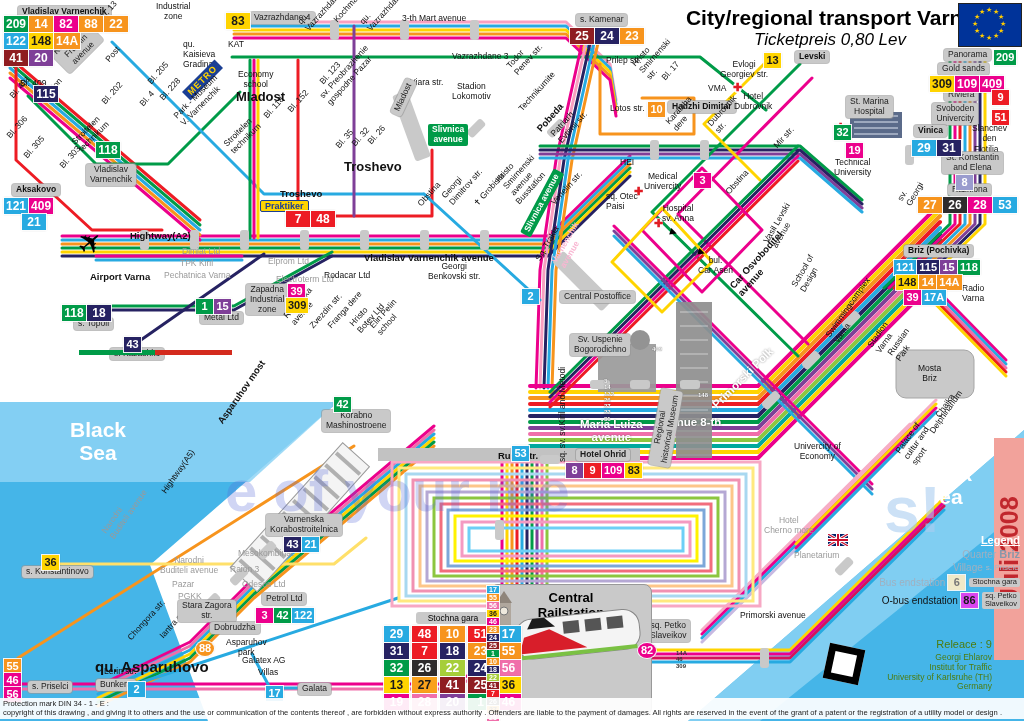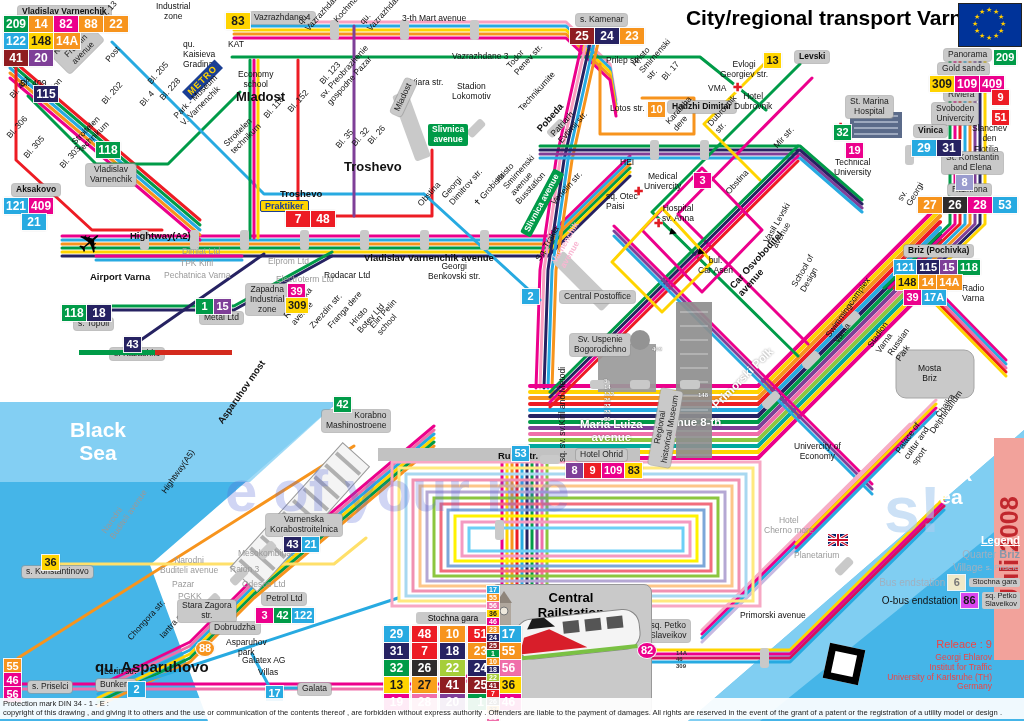--- a/index.html
+++ b/index.html
@@ -73,21 +73,21 @@
   .leg-lab.fade{color:#9fb0c0;}
   .leg-lab.dark{color:#111;}
   .leg-lab.white{color:#fff;line-height:1.05;}
   .leg-ex.quarter{color:#8a97a8;font-weight:bold;font-size:11px;}
   .leg-ex.village{color:#aab6c4;font-size:8px;}
   .leg-box{background:#c9c9c9;border-radius:2px;padding:0 3px;font-size:7.5px;color:#222;
        white-space:pre-line;text-align:center;line-height:1.1;}
   .leg-line{position:relative;display:inline-block;width:34px;height:4px;background:#ffd400;}
   .leg-stop{position:absolute;left:13px;top:-3px;width:7px;height:10px;background:#c9c9c9;
        border-radius:2px;}
-  #credits{position:absolute;left:812px;top:638px;width:180px;text-align:right;color:#ef4444;
+  #credits{position:absolute;left:812px;top:638px;width:180px;text-align:right;color:#4d7c0f;
        z-index:60;}
   #credits .rel{font-size:11px;margin-bottom:3px;}
   #credits .ln{font-size:8.5px;line-height:1.15;}
   #copyright{position:absolute;left:690px;top:685px;width:302px;text-align:right;color:#fff;
        font-weight:bold;font-size:11px;z-index:60;}
   #cube{position:absolute;left:826px;top:646px;width:22px;height:22px;border:7px solid #000;
        background:#fff;transform:rotate(12deg);z-index:60;}
   #footer{position:absolute;left:0;top:698px;width:1024px;background:rgba(255,255,255,.92);
        font-size:7.6px;color:#222;line-height:1.25;padding:1px 3px;z-index:70;}
   
@@ -314,20 +314,21 @@
       <rect x="271" y="540" width="9" height="20" rx="3" fill="#c9c9c9" transform="rotate(45 271 540)"></rect>
       <rect x="760" y="648" width="9" height="20" rx="3" fill="#c9c9c9" transform="rotate(0 760 648)"></rect>
       <rect x="848" y="556" width="9" height="20" rx="3" fill="#c9c9c9" transform="rotate(45 848 556)"></rect>
       <rect x="480" y="118" width="9" height="20" rx="3" fill="#c9c9c9" transform="rotate(45 480 118)"></rect>
       <rect x="552" y="262" width="16" height="70" rx="3" fill="#c9c9c9" transform="rotate(-45 552 262)"></rect>
       <rect x="392" y="96" width="16" height="70" rx="3" fill="#c9c9c9" transform="rotate(-20 392 96)"></rect>
     </svg>
 
   <div id="title">
     <div class="t1">City/regional transport Varna</div>
+    <div class="t2">Ticketpreis 0,80 Lev</div>
   </div>
   <div id="euflag">
       <span style="left: 27px; top: 2px;">★</span>
       <span style="left: 34px; top: 3.87564px;">★</span>
       <span style="left: 39.1244px; top: 9px;">★</span>
       <span style="left: 41px; top: 16px;">★</span>
       <span style="left: 39.1244px; top: 23px;">★</span>
       <span style="left: 34px; top: 28.1244px;">★</span>
       <span style="left: 27px; top: 30px;">★</span>
       <span style="left: 20px; top: 28.1244px;">★</span>
@@ -615,38 +616,38 @@
     <div class="lbl k-p ctr" style="left: 428px; top: 262px;">Georgi
 Benkovski str.</div>
     <div class="lbl k-p" style="left: 282px; top: 314px; transform: rotate(-48deg);">Republika
 avenue</div>
     <div class="lbl k-p" style="left: 308px; top: 324px; transform: rotate(-48deg);">Zvezdin str.</div>
     <div class="lbl k-p" style="left: 326px; top: 324px; transform: rotate(-48deg);">Franga dere</div>
     <div class="lbl k-p" style="left: 348px; top: 322px; transform: rotate(-48deg);">Hristo
 Botev Ltd</div>
     <div class="lbl k-p" style="left: 368px; top: 324px; transform: rotate(-48deg);">Elin Pelin
 school</div>
-    <div class="lbl k-bx ctr" style="left: 322px; top: 410px; text-align: right;">Korabno
+    <div class="lbl k-bx ctr" style="left: 322px; top: 410px;">Korabno
 Mashinostroene</div>
     <div class="lbl k-b" style="left: 498px; top: 451px;">Ruse str.</div>
     <div class="lbl k-p" style="left: 534px; top: 258px; transform: rotate(-60deg);">Sq. Trakia</div>
     <div class="lbl k-pink" style="left: 550px; top: 260px; transform: rotate(-60deg);">Varnenchik
 avenue</div>
     <div class="lbl k-green" style="left: 520px; top: 232px; transform: rotate(-62deg);">Slivnica avenue</div>
     <div class="lbl k-bx" style="left: 560px; top: 291px;">Central Postoffice</div>
     <div class="lbl k-bx ctr" style="left: 570px; top: 334px;">Sv. Uspenie
 Bogorodichno</div>
     <div class="lbl k-p" style="left: 558px; top: 462px; transform: rotate(-90deg);">sq. sv. sv.Kiril  and Metodi</div>
     <div class="lbl k-w ctr" style="left: 580px; top: 418px;">Maria Luiza
 avenue</div>
     <div class="lbl k-w" style="left: 656px; top: 416px;">Avenue 8-th</div>
     <div class="lbl k-w" style="left: 710px; top: 402px; transform: rotate(-45deg);">Primorski Polk</div>
     <div class="lbl k-bx ctr" style="left: 648px; top: 464px; transform: rotate(-80deg);">Regional
 historical Museum</div>
-    <div class="lbl k-bx" style="left: 576px; top: 449px;">Hotel Ohrid</div>
+    <div class="lbl k-bx" style="left: 576px; top: 449px; font-weight: bold;">Hotel Ohrid</div>
     <div class="lbl k-p ctr" style="left: 698px; top: 256px;">bul.
 Car Asen</div>
     <div class="lbl k-arrow" style="left: 672px; top: 226px; transform: rotate(18deg);">▶</div>
     <div class="lbl k-arrow" style="left: 700px; top: 246px; transform: rotate(18deg);">▶</div>
     <div class="lbl k-b" style="left: 728px; top: 284px; transform: rotate(-48deg);">Car Osvoboditel
 avenue</div>
     <div class="lbl k-p" style="left: 762px; top: 240px; transform: rotate(-60deg);">Vasil Levski
 avenue</div>
     <div class="lbl k-p" style="left: 790px; top: 284px; transform: rotate(-60deg);">School of
 Design</div>

